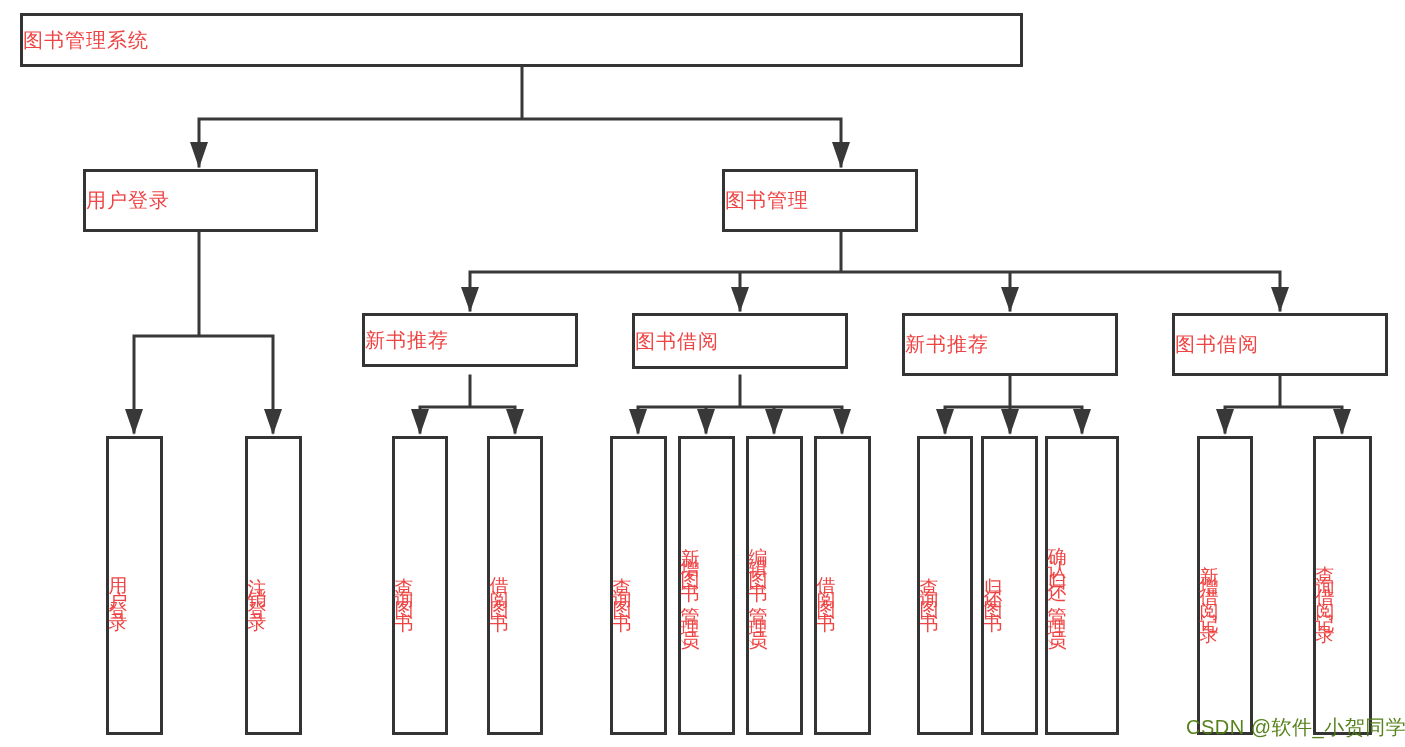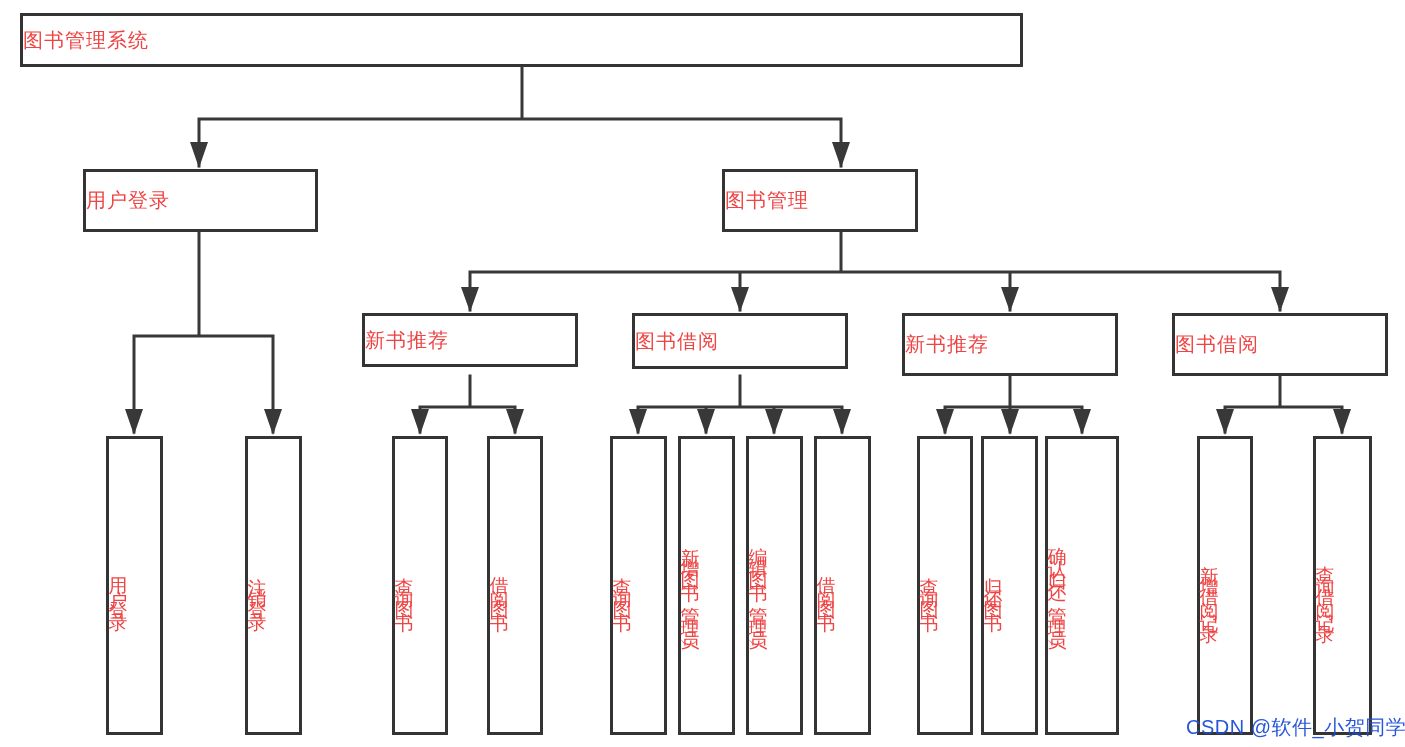--- a/index.html
+++ b/index.html
@@ -54,21 +54,21 @@
     line-height: 1;
     letter-spacing: 12px;
     white-space: nowrap;
   }
   .watermark {
     position: absolute;
     left: 1186px;
     top: 714px;
     font-size: 20px;
     letter-spacing: 0.5px;
-    color: #1d4ed8;
+    color: #4d7c0f;
     opacity: 0.95;
     z-index: 5;
     white-space: nowrap;
   }
 </style>
 </head>
 <body>
 
 <div class="canvas">
 

